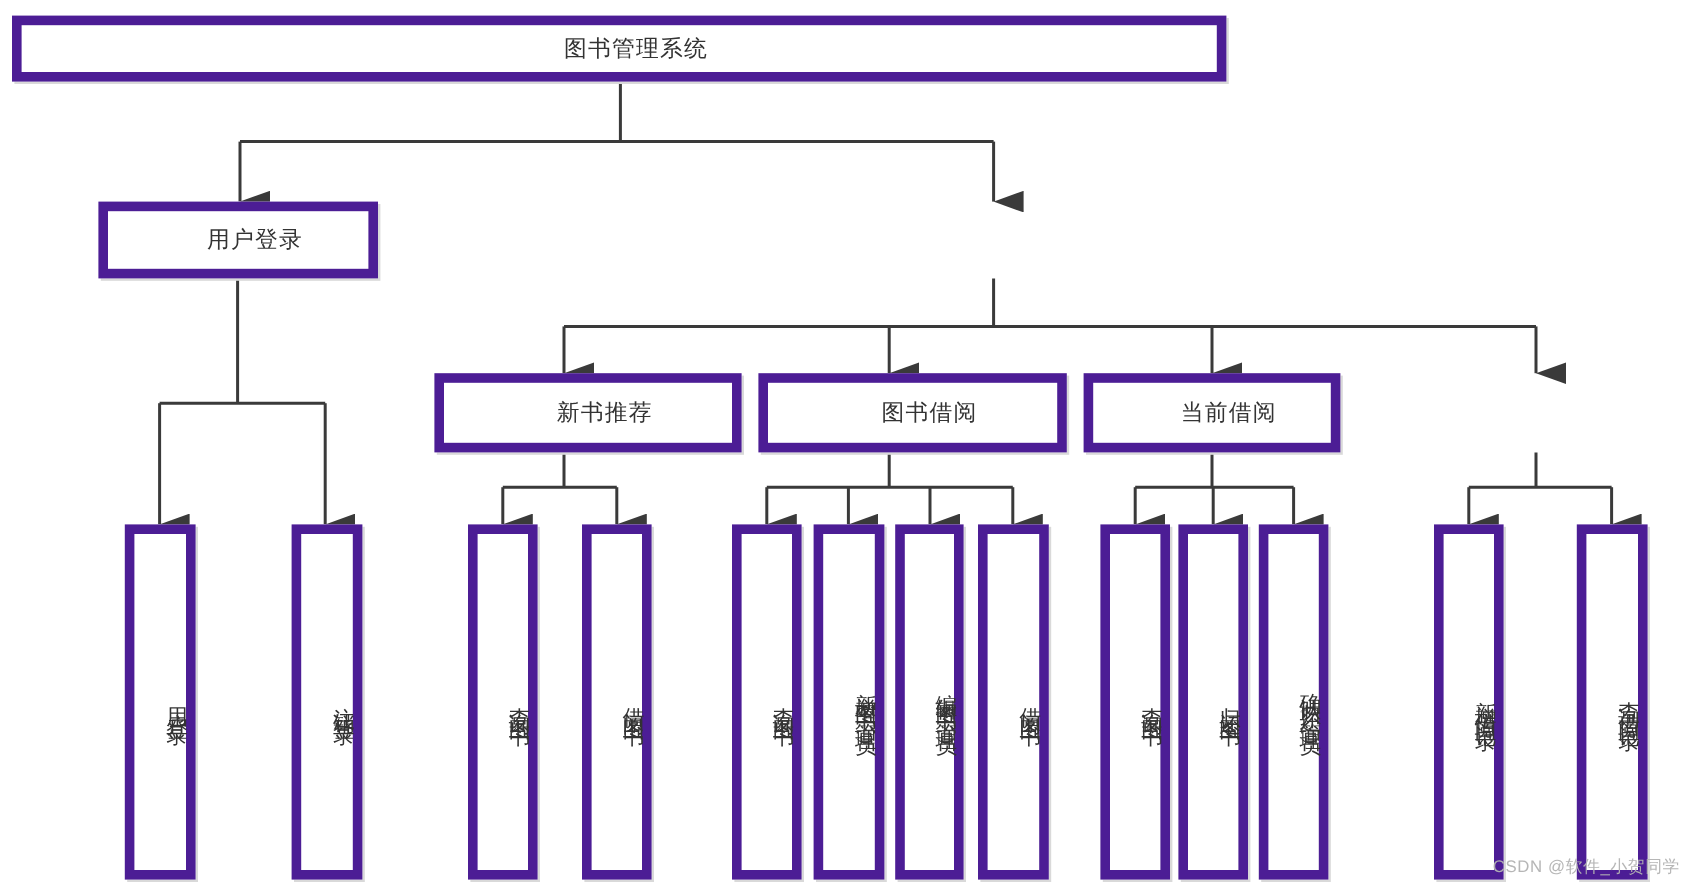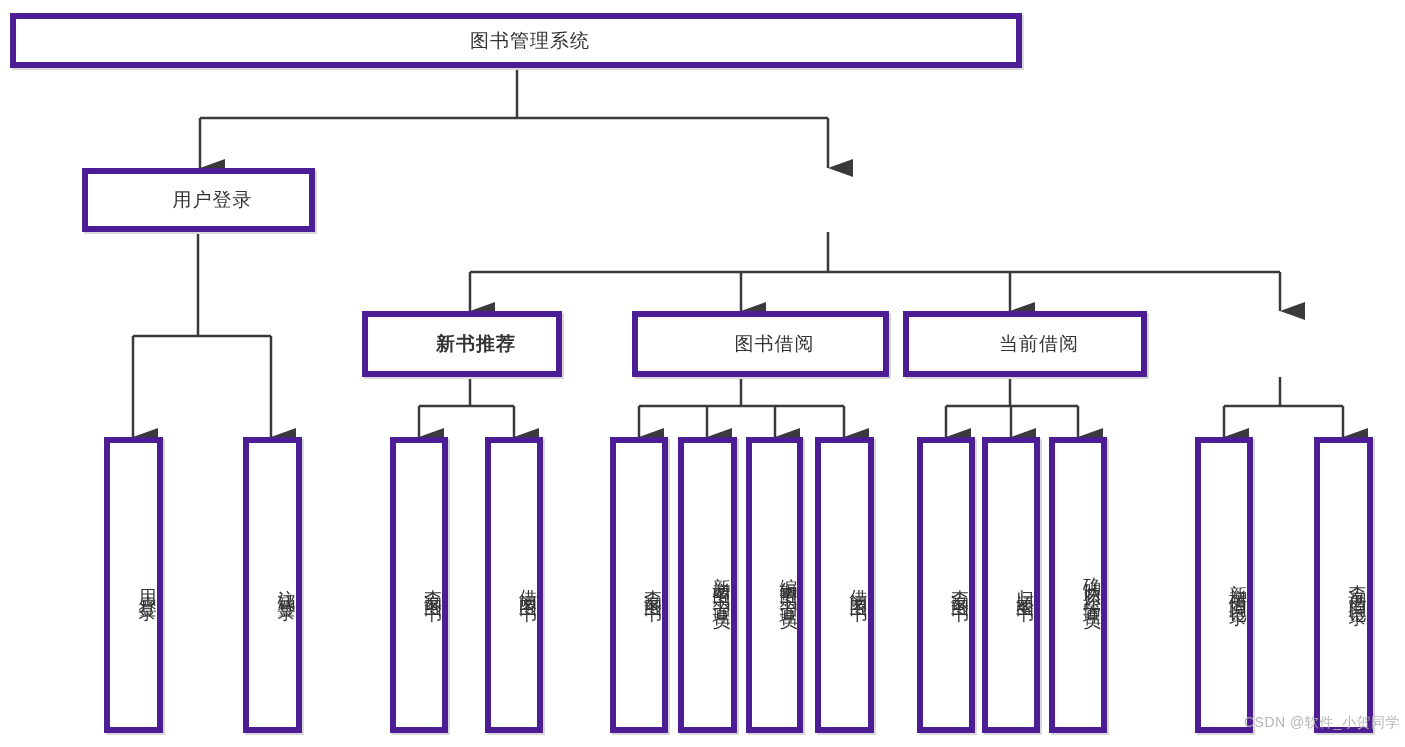--- a/index.html
+++ b/index.html
@@ -8,21 +8,21 @@
     font-family: "Liberation Sans", "DejaVu Sans", sans-serif;
     overflow: hidden;
   }
   .canvas { position: relative; width: 1405px; height: 747px; background: #ffffff; }
   .canvas svg.wires { position: absolute; left: 0; top: 0; z-index: 1; }
 
   .hbox, .vbox {
     position: absolute;
     box-sizing: border-box;
     background: #ffffff;
-    border: 6px solid #4c1d95;
+    border: 8px solid #4c1d95;
     box-shadow: 2px 2px 0 #d9d9d9;
     color: #333333;
     z-index: 2;
     display: flex;
     align-items: center;
     justify-content: center;
     padding-left: 28px;
   }
   .hbox { font-size: 19px; letter-spacing: 1px; }
   .vbox {
@@ -96,27 +96,27 @@
   </svg>
 
   <div class="hbox" style="left:10px; top:13px; width:1012px; height:55px;">
     <span>图书管理系统</span>
   </div>
 
   <div class="hbox" style="left:82px; top:168px; width:233px; height:64px;">
     <span>用户登录</span>
   </div>
 
-  <div class="hbox" style="left:362px; top:311px; width:200px; height:66px;font-weight:bold;">
+  <div class="hbox" style="left:362px; top:311px; width:256px; height:66px;">
     <span>新书推荐</span>
   </div>
   <div class="hbox" style="left:632px; top:311px; width:257px; height:66px;">
     <span>图书借阅</span>
   </div>
-  <div class="hbox" style="left:903px; top:311px; width:244px; height:66px;">
+  <div class="hbox" style="left:903px; top:311px; width:214px; height:66px;">
     <span>当前借阅</span>
   </div>
 
   <div class="vbox" style="left:104px; width:59px;">
     <span>用户登录</span>
   </div>
   <div class="vbox" style="left:243px; width:59px;">
     <span>注销登录</span>
   </div>
 

